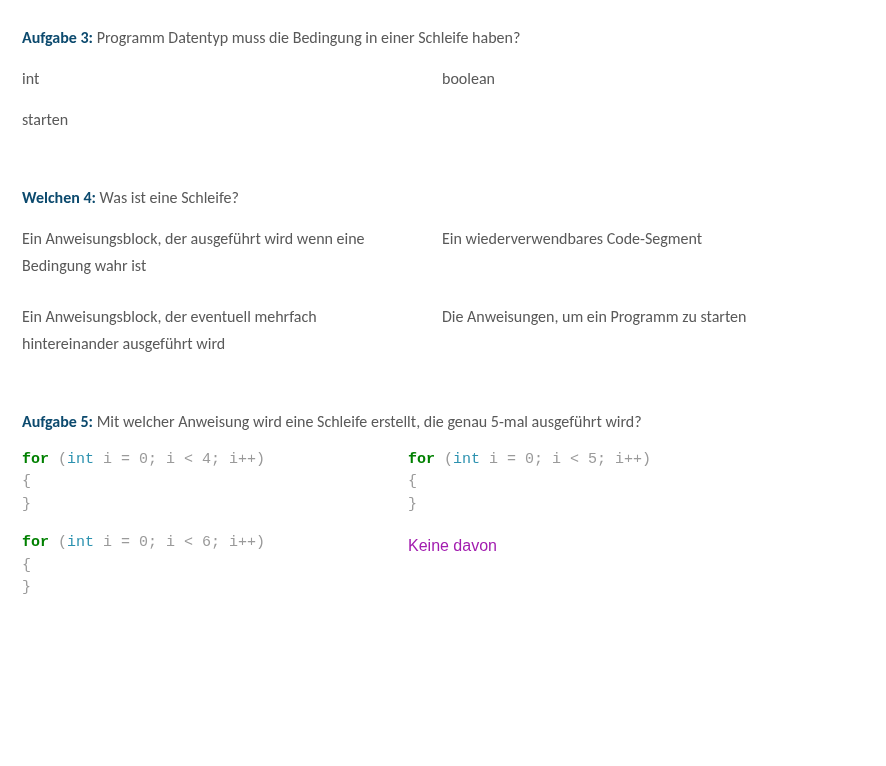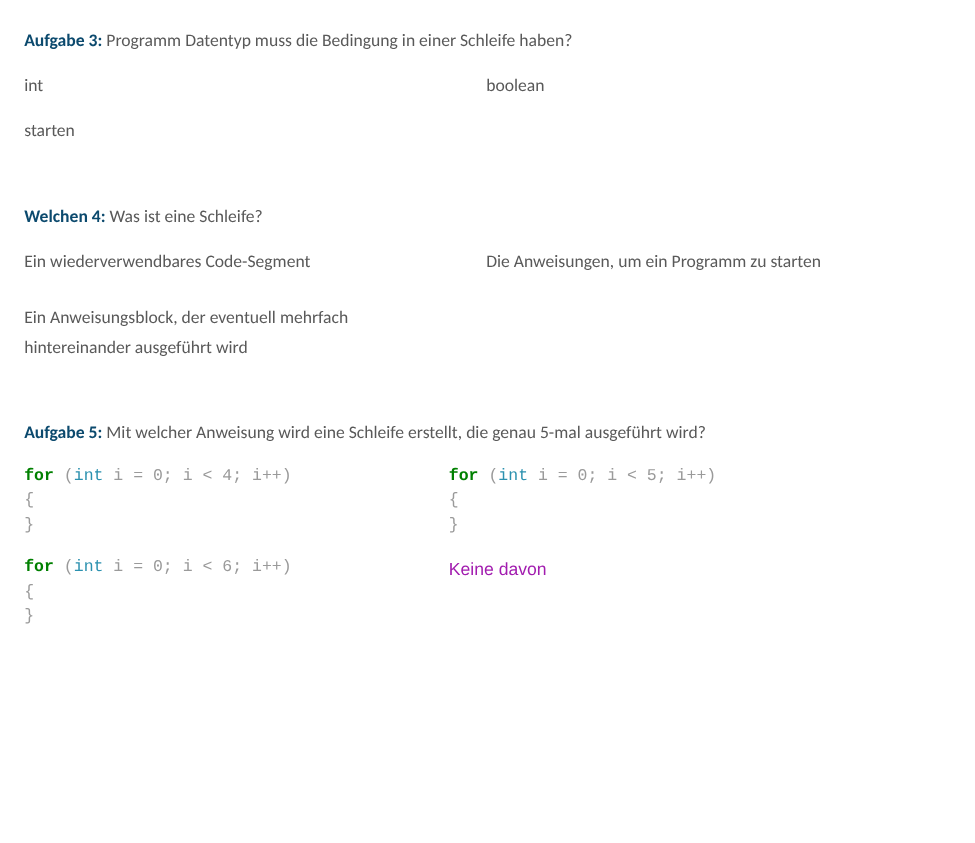--- a/index.html
+++ b/index.html
@@ -77,23 +77,24 @@
     <div class="opt">starten</div>
   </div>
 </div>
 
 <div class="question-block">
   <div class="q-header">
     <span class="label">Welchen 4:</span>
     <span>Was ist eine Schleife?</span>
   </div>
   <div class="options" style="row-gap:24px;">
+    <div class="opt">Ein Anweisungsblock, der ausgeführt wird wenn eine Bedingung wahr ist</div>
     <div class="opt">Ein wiederverwendbares Code-Segment</div>
+    <div class="opt">Ein Anweisungsblock, der eventuell mehrfach hintereinander ausgeführt wird</div>
     <div class="opt">Die Anweisungen, um ein Programm zu starten</div>
-    <div class="opt">Ein Anweisungsblock, der eventuell mehrfach hintereinander ausgeführt wird</div>
   </div>
 </div>
 
 <div class="question-block">
   <div class="q-header">
     <span class="label">Aufgabe 5:</span>
     <span>Mit welcher Anweisung wird eine Schleife erstellt, die genau 5-mal ausgeführt wird?</span>
   </div>
   <div class="code-options">
 

